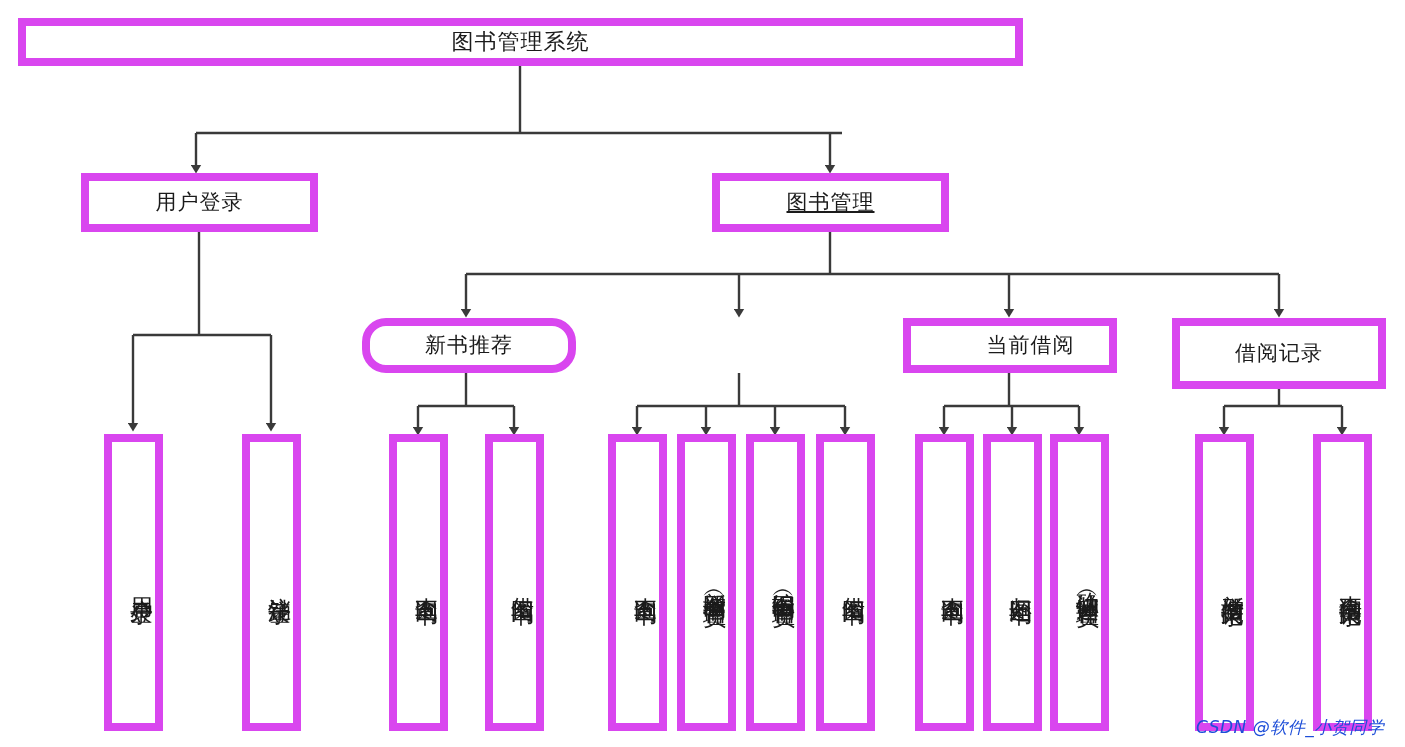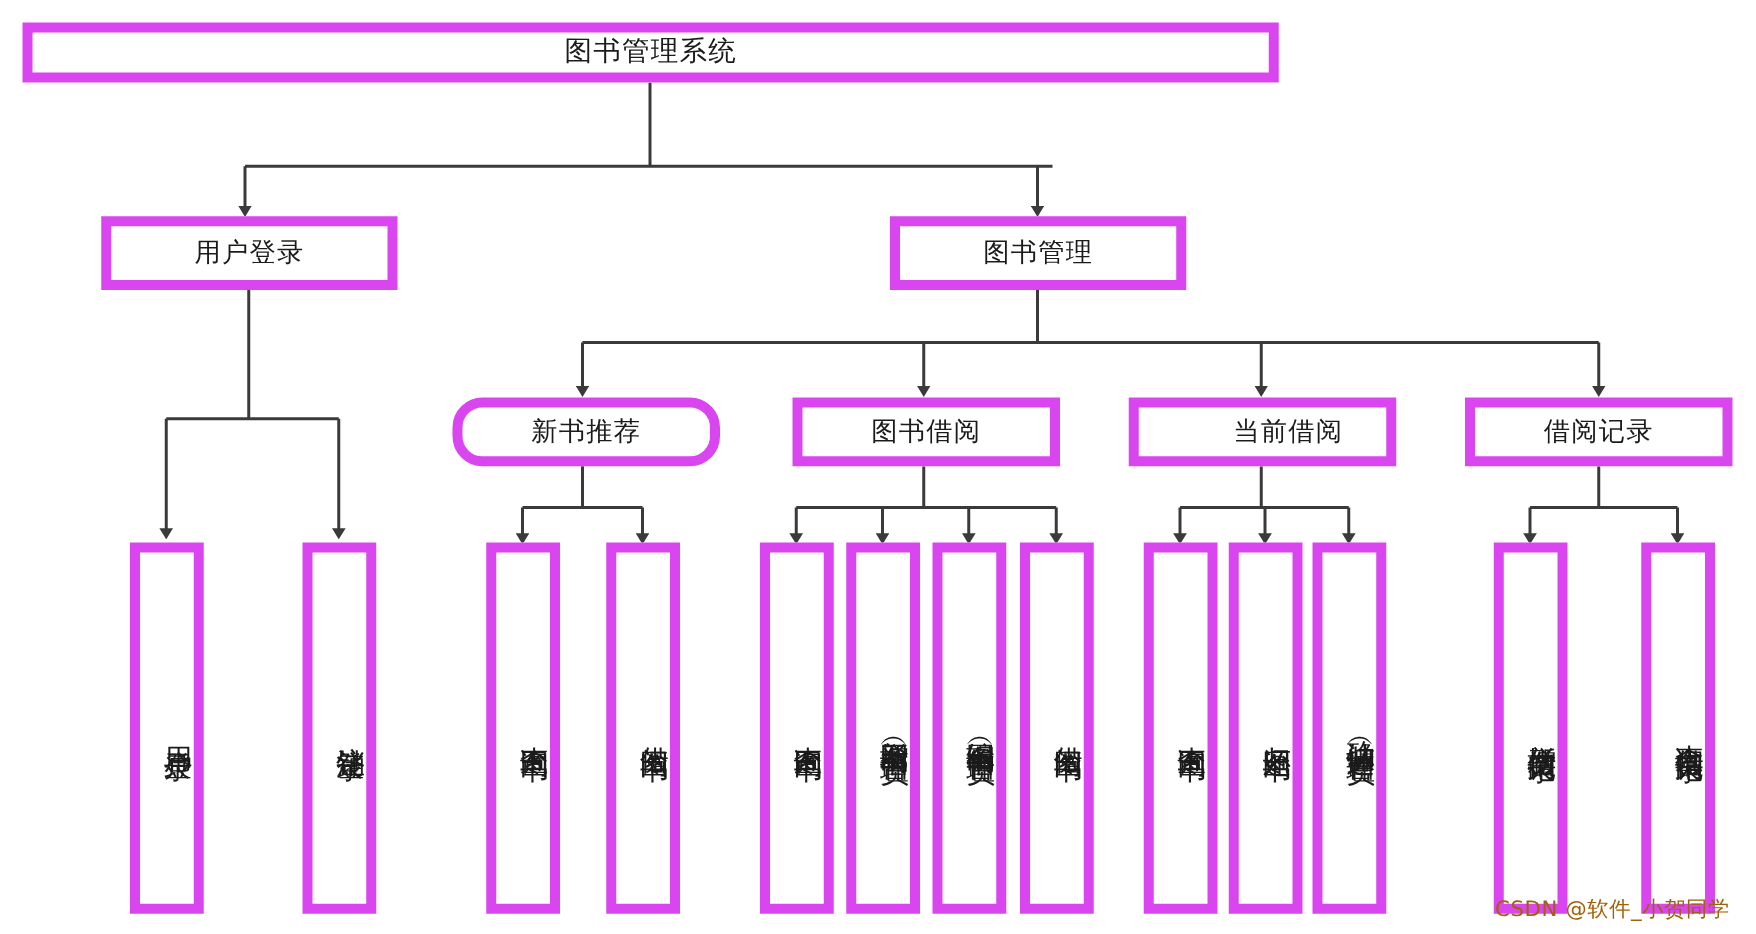--- a/index.html
+++ b/index.html
@@ -60,23 +60,24 @@
     display: block;
     white-space: nowrap;
   }
   .node.v.mid .vtext {
     margin-top: auto;
     margin-bottom: auto;
   }
   .watermark {
     position: absolute;
     font-size: 17px;
-    color: #a16207;
+    color: #1d4ed8;
     white-space: nowrap;
     letter-spacing: 0.5px;
+    font-style: italic;
   }
 </style>
 </head>
 <body>
 
 <div id="canvas">
 
   <svg id="wires" viewBox="0 0 1405 747" xmlns="http://www.w3.org/2000/svg">
     <defs>
       <marker id="arrow" markerWidth="9" markerHeight="11" refX="1.5" refY="5.5" orient="auto" markerUnits="userSpaceOnUse">
@@ -127,34 +128,31 @@
     </g>
   </svg>
 
   <div class="node h root" style="left:18px; top:18px; width:1005px; height:48px;">
     <span>图书管理系统</span>
   </div>
 
   <div class="node h" style="left:81px; top:173px; width:237px; height:59px;">
     <span>用户登录</span>
   </div>
-  <div class="node h" style="left:712px; top:173px; width:237px; height:59px;">
+  <div class="node h" style="left:712px; top:173px; width:237px; height:59px;text-decoration:underline;">
     <span>图书管理</span>
   </div>
 
   <div class="node h" style="left:362px; top:318px; width:214px; height:55px;border-radius:24px;">
     <span>新书推荐</span>
   </div>
-  <div class="node h" style="left:634px; top:318px; width:214px; height:55px;">
-    <span>图书借阅</span>
-  </div>
   <div class="node h" style="left:903px; top:318px; width:214px; height:55px;padding-left:41px;">
     <span>当前借阅</span>
   </div>
-  <div class="node h" style="left:1172px; top:318px; width:214px; height:55px;">
+  <div class="node h" style="left:1172px; top:318px; width:214px; height:71px;">
     <span>借阅记录</span>
   </div>
 
   <div class="node v mid" style="left:104px; top:434px; width:59px; height:297px;">
     <span class="vtext">用户登录</span>
   </div>
   <div class="node v mid" style="left:242px; top:434px; width:59px; height:297px;">
     <span class="vtext">注销登录</span>
   </div>
 

